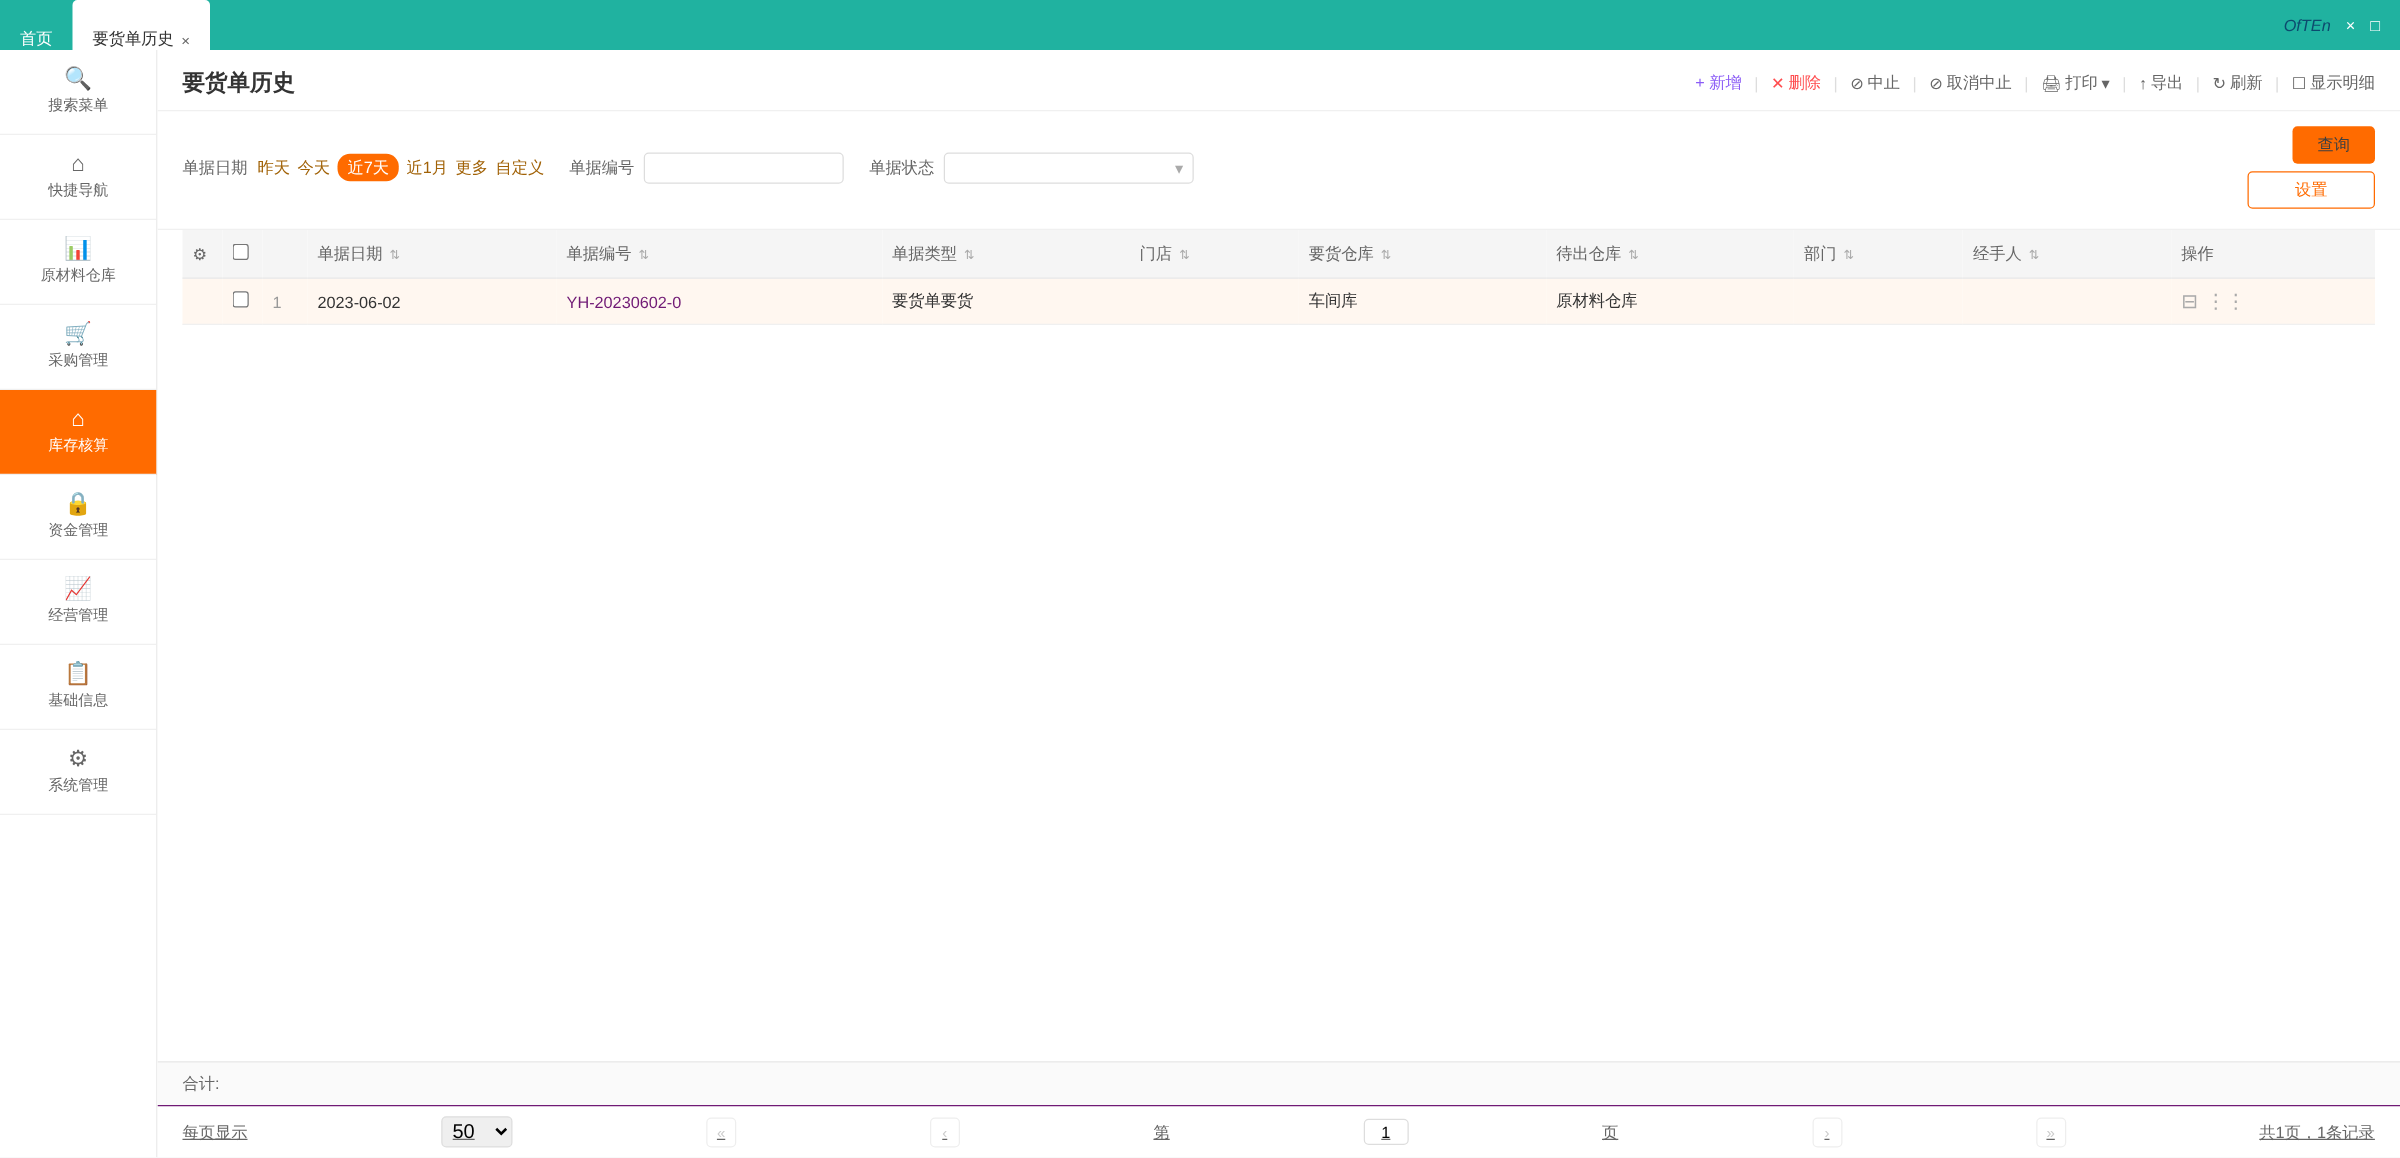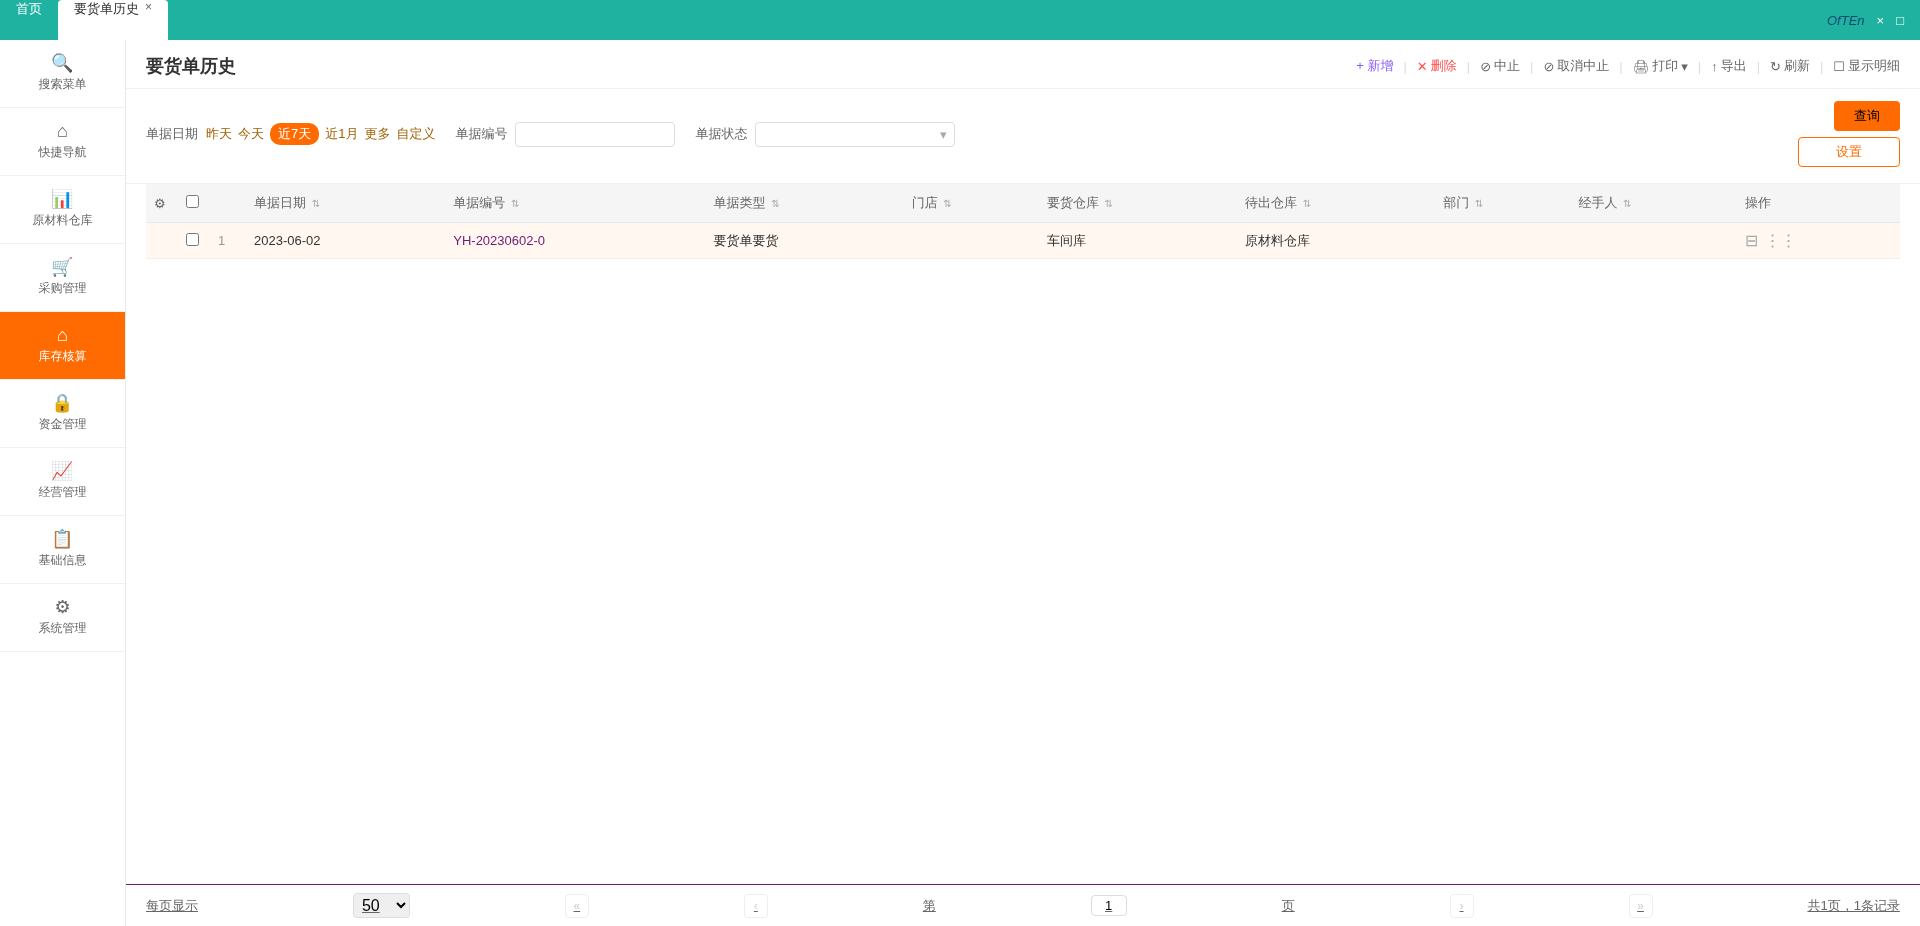--- a/index.html
+++ b/index.html
@@ -14,21 +14,21 @@
       padding: 0 0 0 0;
       flex-shrink: 0;
     }
     .top-bar-tabs {
       display: flex;
       align-items: stretch;
       height: 100%;
     }
     .tab-item {
       display: flex;
-      align-items: flex-start;
+      align-items: flex-end;
       padding: 0 16px;
       color: #fff;
       font-size: 13px;
       cursor: pointer;
       height: 100%;
       white-space: nowrap;
     }
     .tab-item.home {
       background: transparent;
     }
@@ -196,21 +196,21 @@
       align-items: center;
       justify-content: center;
       gap: 4px;
       color: #20b2a0;
       font-size: 13px;
       cursor: pointer;
       margin: 4px 0;
     }
     .query-btn {
       background: #ff6b00;
-      color: #000000;
+      color: #404040;
       border: none;
       border-radius: 4px;
       padding: 6px 20px;
       font-size: 13px;
       cursor: pointer;
       white-space: nowrap;
       margin-left: 36px;
     }
     .settings-btn {
       background: #fff;
@@ -531,20 +531,23 @@
               <div class="op-icons">
                 <span class="op-icon" title="编辑">⊟</span>
                 <span class="op-icon" title="更多">⋮⋮</span>
               </div>
             </td>
           </tr>
         </tbody>
       </table>
     </div>
 
+    <div class="table-footer">
+      <span>合计:</span>
+    </div>
 
     <div class="pagination">
       <span>每页显示</span>
       <select class="pagination-select">
         <option>50</option>
         <option>100</option>
         <option>200</option>
       </select>
       <span class="pagination-btn disabled">«</span>
       <span class="pagination-btn disabled">‹</span>

